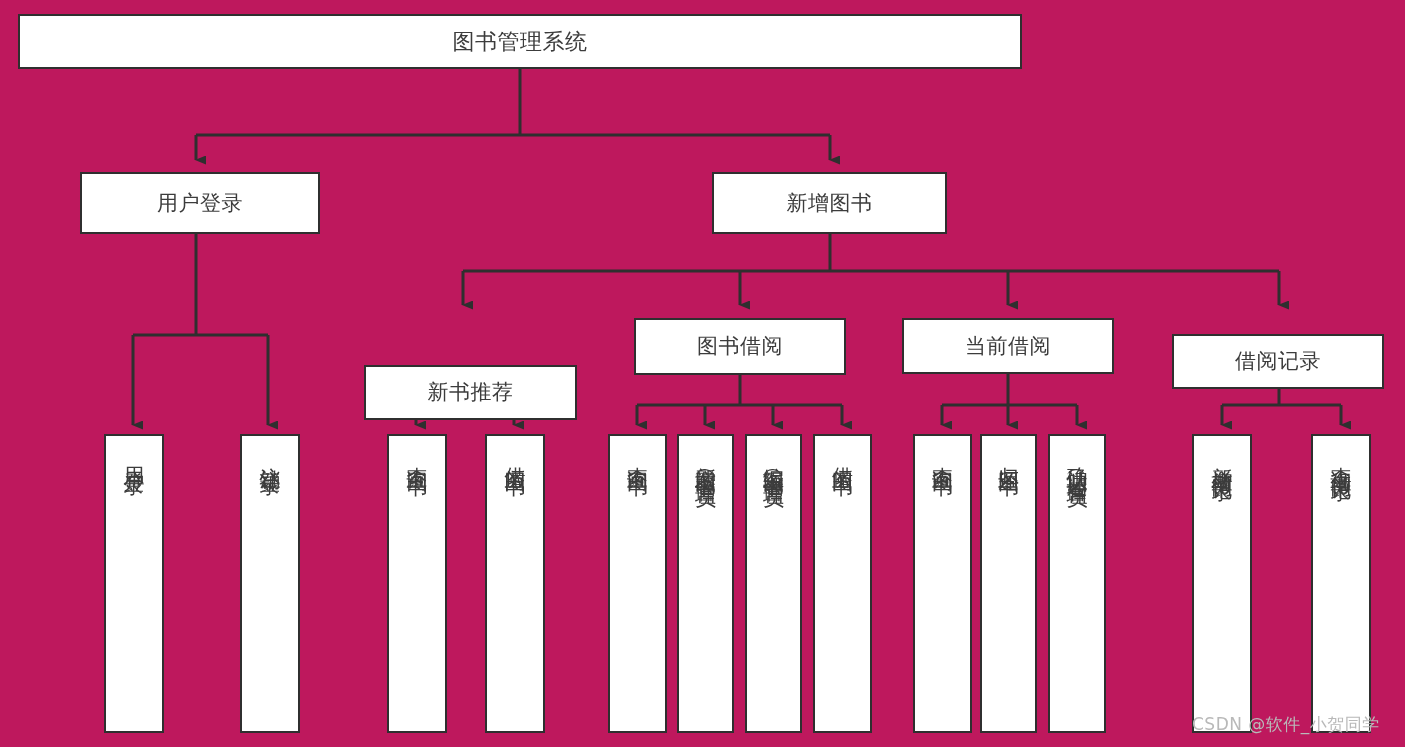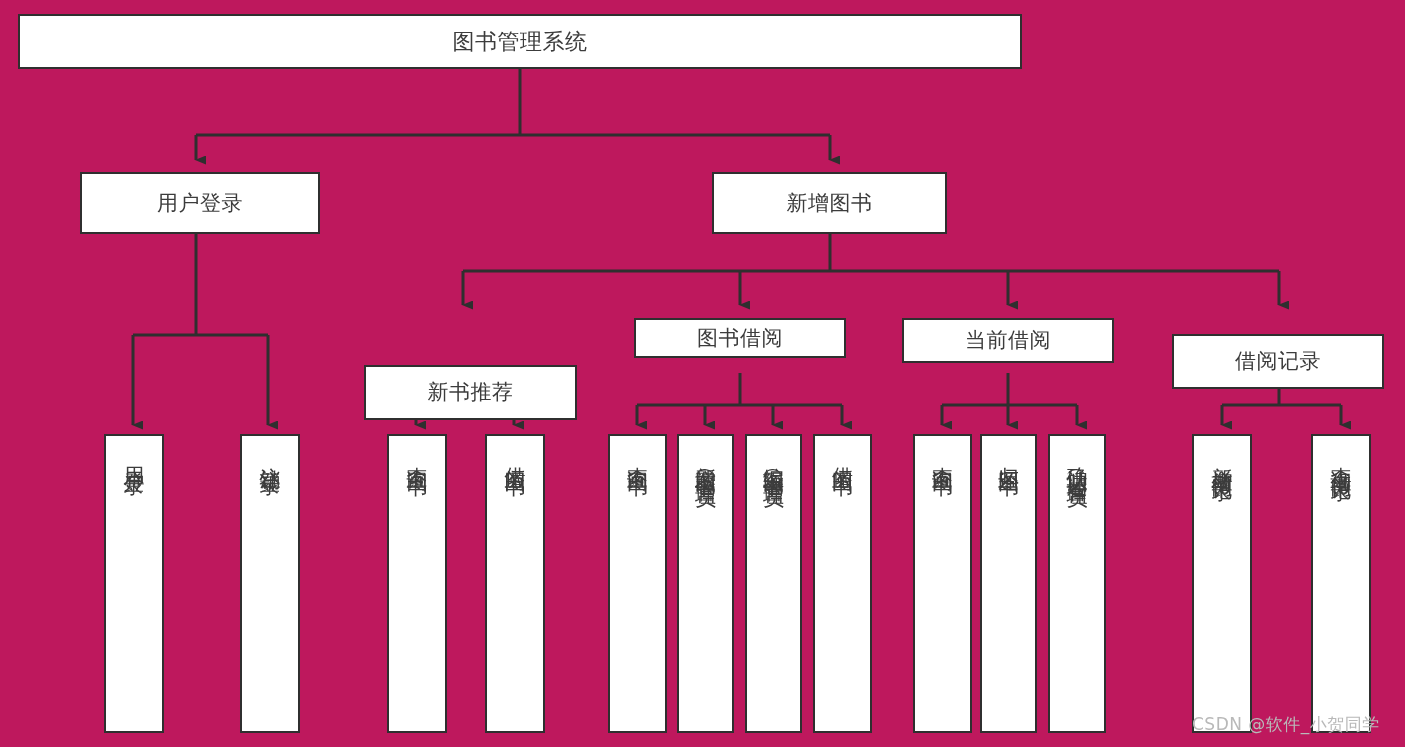--- a/index.html
+++ b/index.html
@@ -131,24 +131,24 @@
   <div class="node horiz" style="left:80px; top:172px; width:240px; height:62px;">
     <span class="label">用户登录</span>
   </div>
   <div class="node horiz" style="left:712px; top:172px; width:235px; height:62px;">
     <span class="label">新增图书</span>
   </div>
 
   <div class="node horiz" style="left:364px; top:318px; width:213px; height:55px;margin-top:47px;">
     <span class="label">新书推荐</span>
   </div>
-  <div class="node horiz" style="left:634px; top:318px; width:212px; height:40px;">
+  <div class="node horiz" style="left:634px; top:318px; width:212px; height:57px;">
     <span class="label">图书借阅</span>
   </div>
-  <div class="node horiz" style="left:902px; top:318px; width:212px; height:45px;">
+  <div class="node horiz" style="left:902px; top:318px; width:212px; height:56px;">
     <span class="label">当前借阅</span>
   </div>
   <div class="node horiz" style="left:1172px; top:318px; width:212px; height:55px;margin-top:16px;">
     <span class="label">借阅记录</span>
   </div>
 
   <div class="node vert" style="left:104px; top:434px; width:60px; height:299px;">
     <span class="label">用户登录</span>
   </div>
   <div class="node vert" style="left:240px; top:434px; width:60px; height:299px;">

